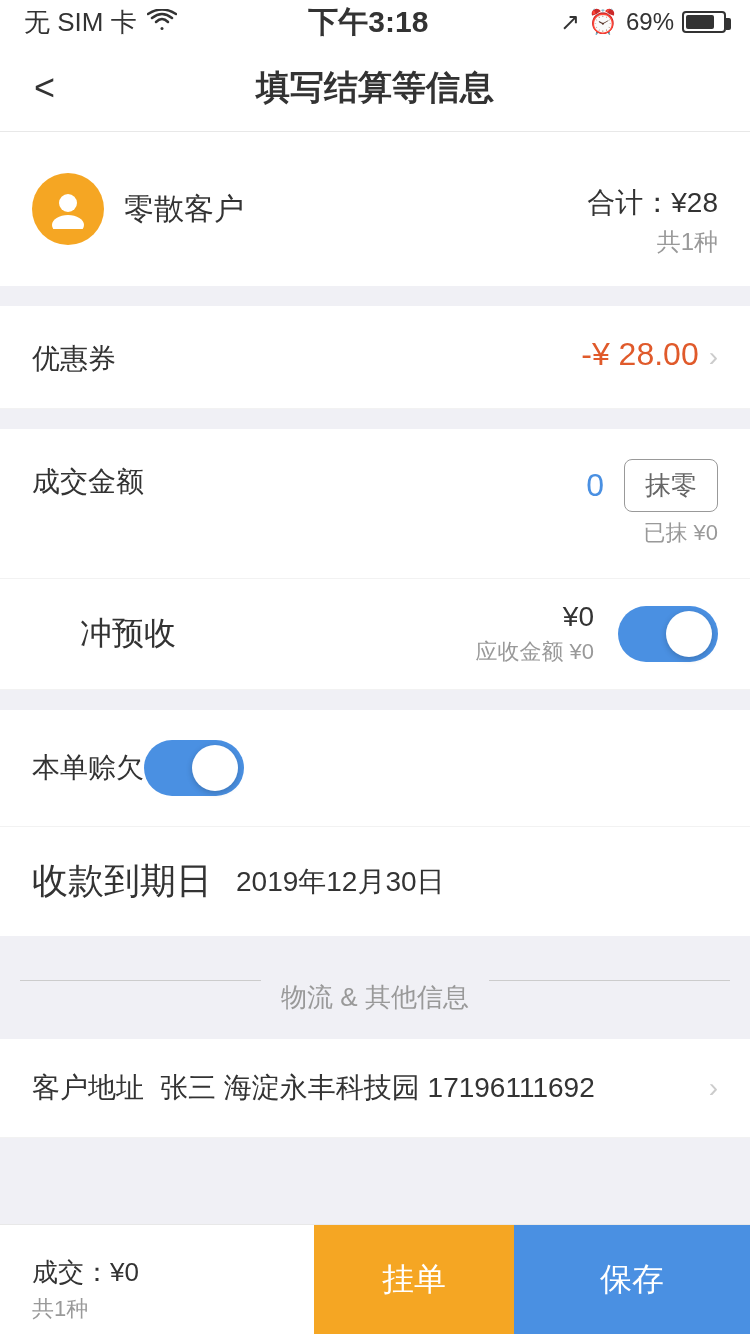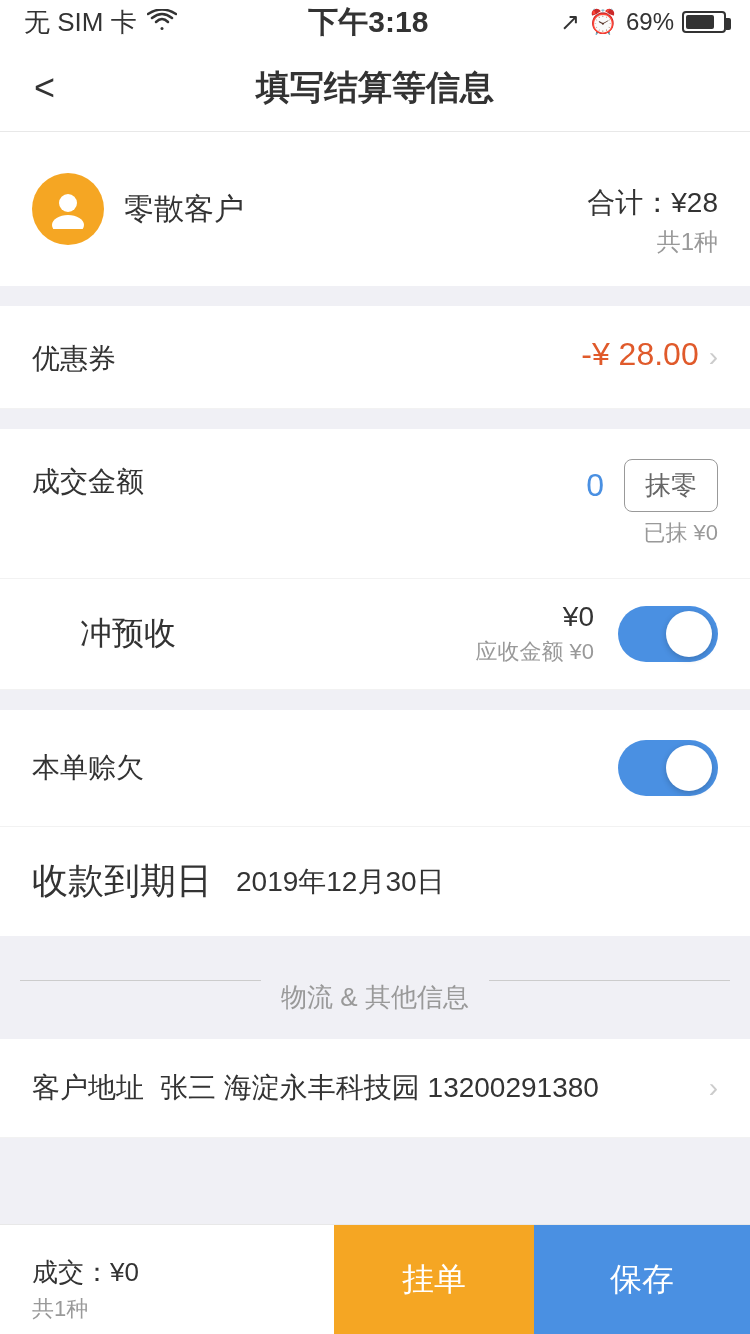--- a/index.html
+++ b/index.html
@@ -147,21 +147,21 @@
     .prereceive-amounts { text-align: right; }
     .prereceive-main { font-size: 28px; color: #333; }
     .prereceive-sub { font-size: 22px; color: #999; margin-top: 4px; }
 
     
     .debt-row {
       background: #fff;
       padding: 30px 32px;
       display: flex;
       align-items: center;
-      justify-content: space-between;
+      justify-content: flex-start;
     }
     .debt-label { font-size: 28px; color: #333; }
 
     
     .due-date-row {
       background: #fff;
       padding: 30px 32px;
       display: flex;
       align-items: center;
     }
@@ -211,21 +211,21 @@
     .bottom-count { font-size: 22px; color: #999; margin-top: 4px; }
     .bottom-buttons {
       display: flex; height: 100%;
     }
     .btn-hang {
       width: 200px; background: #f5a623;
       display: flex; align-items: center; justify-content: center;
       font-size: 32px; color: #fff; cursor: pointer;
     }
     .btn-save {
-      width: 216px; background: #4A90E2;
+      width: 236px; background: #4A90E2;
       display: flex; align-items: center; justify-content: center;
       font-size: 32px; color: #fff; cursor: pointer;
     }
   </style>
 </head>
 <body>
 
 <div class="status-bar">
   <div class="status-left">
     <span>无 SIM 卡</span>
@@ -338,21 +338,21 @@
 
   <div class="logistics-section">
     <div class="logistics-line"></div>
     <span class="logistics-label">物流 &amp; 其他信息</span>
     <div class="logistics-line"></div>
   </div>
 
   <div class="section">
     <div class="address-row">
       <span class="address-label">客户地址</span>
-      <span class="address-value">张三 海淀永丰科技园 13200291380</span>
+      <span class="address-value">张三 海淀永丰科技园 17196111692</span>
       <span class="address-chevron">›</span>
     </div>
   </div>
 
   <div style="height:200px;background:#f0f0f5;"></div>
 
 </div>
 
 <div class="bottom-bar">
   <div class="bottom-summary">

